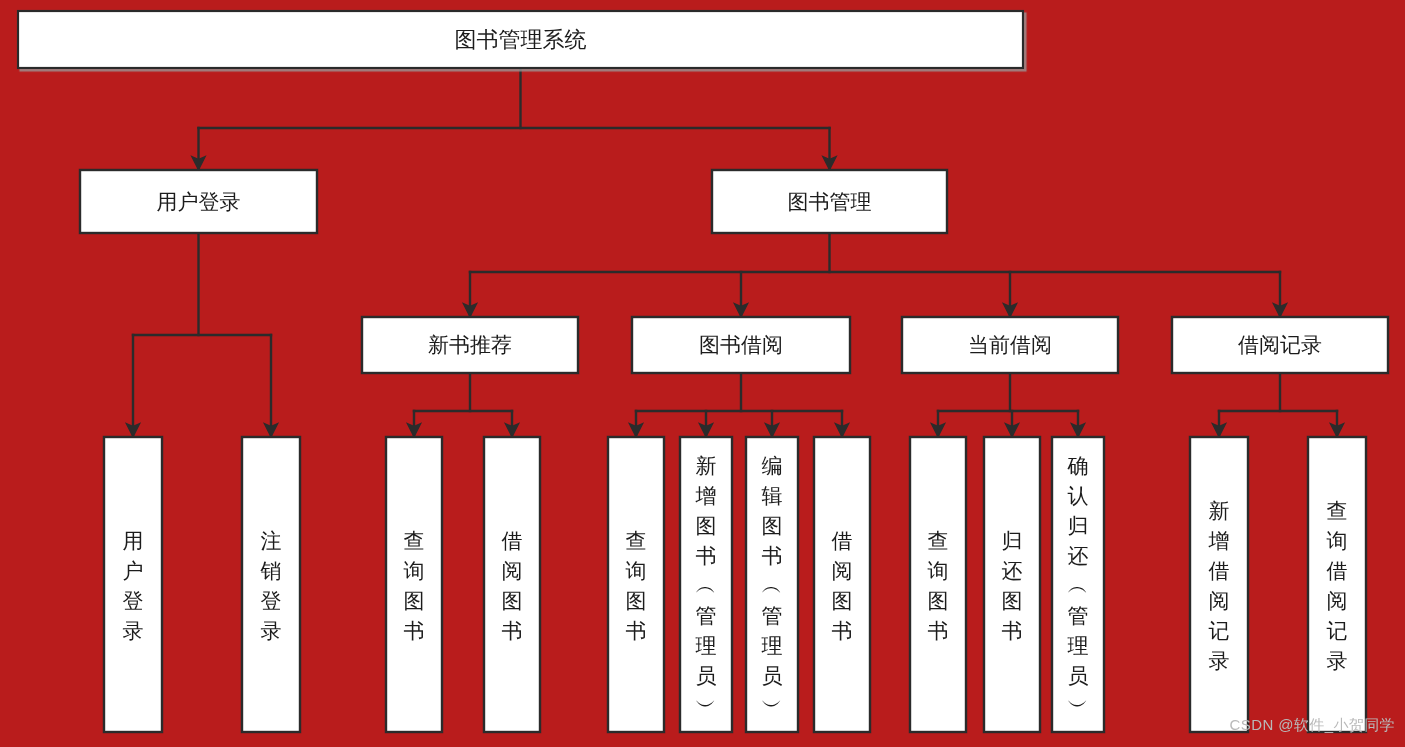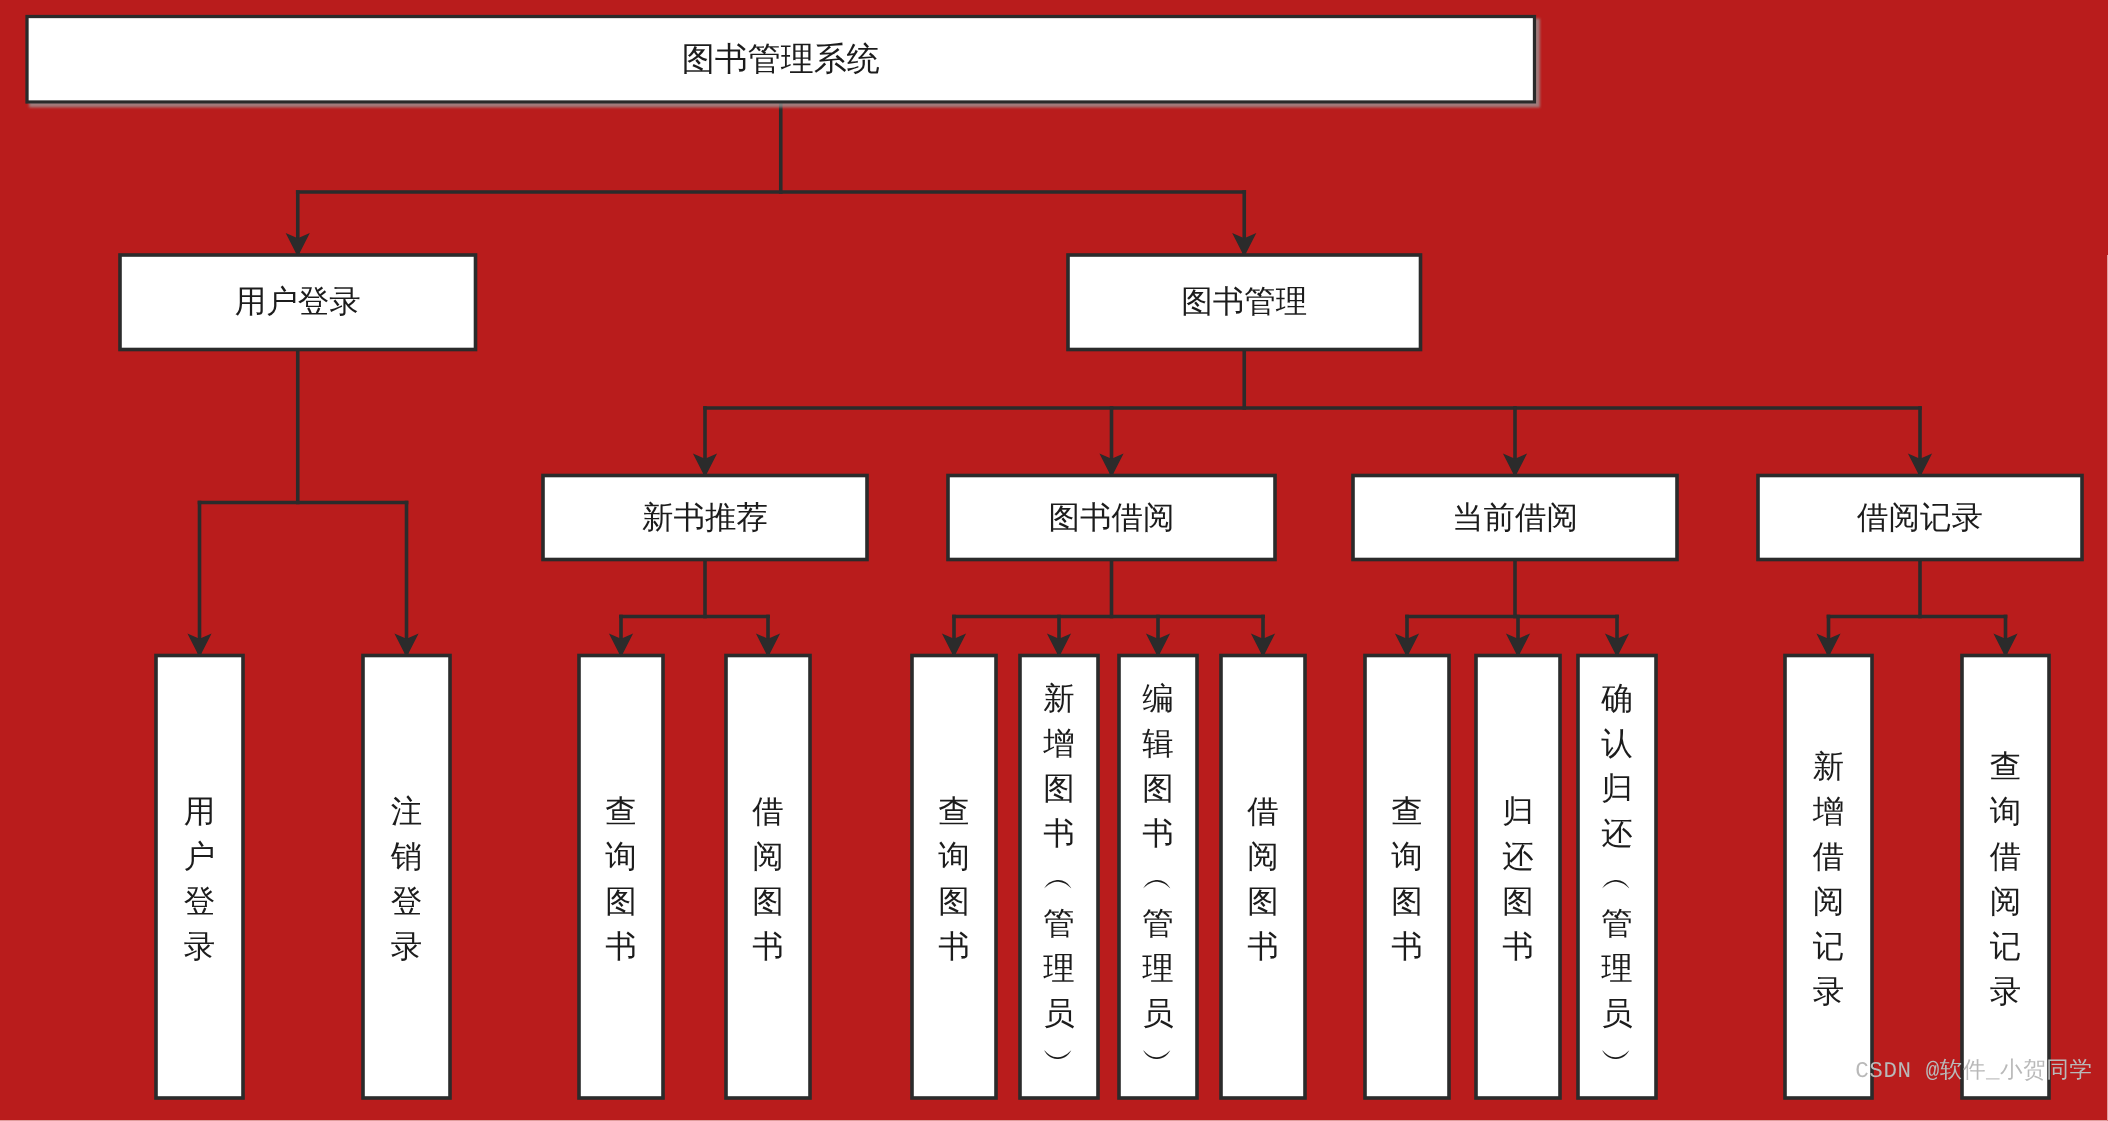--- a/index.html
+++ b/index.html
@@ -53,22 +53,22 @@
   }
   .leaf-label {
     fill: #1c1c1c;
     font-family: "DejaVu Sans", "Liberation Sans", sans-serif;
     font-size: 21px;
     text-anchor: middle;
   }
   .watermark {
     position: absolute;
     right: 10px;
-    bottom: 24px;
-    font-family: Liberation Mono, monospace;
+    bottom: 12px;
+    font-family: Liberation Sans, sans-serif;
     font-size: 15px;
     color: #b9b9b9;
     letter-spacing: 0.4px;
     white-space: nowrap;
     user-select: none;
   }
 </style>
 </head>
 <body>
 

